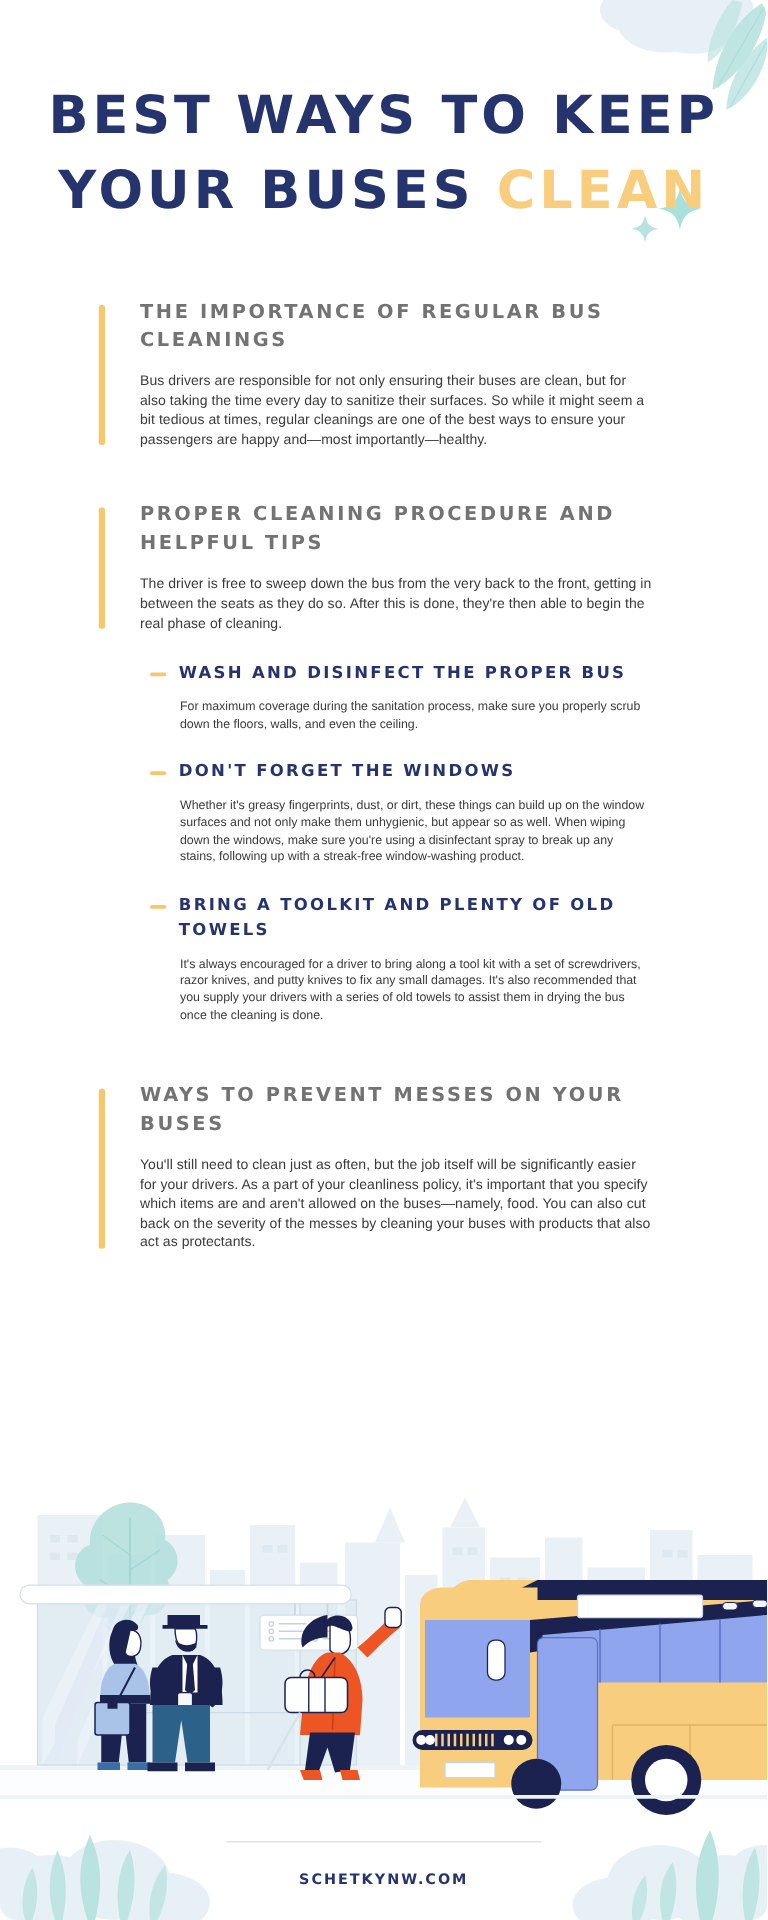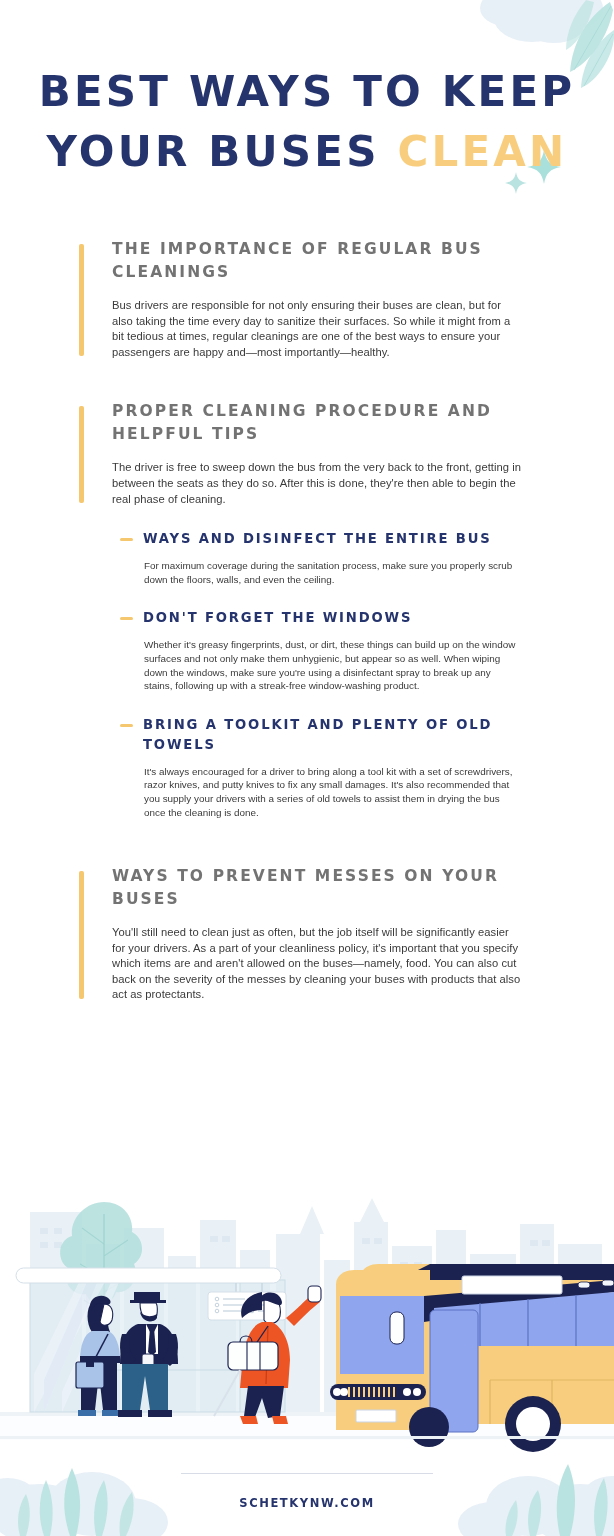--- a/index.html
+++ b/index.html
@@ -12,20 +12,21 @@
     position: relative;
     overflow: hidden;
   }
 
   .page {
     position: relative;
     width: 614px;
     height: 1536px;
     background: #ffffff;
     overflow: hidden;
+    border-radius: 13px;
   }
 
   
   .deco-top {
     position: absolute;
     top: 0; right: 0;
     width: 200px; height: 200px;
     pointer-events: none;
   }
   .deco-bottom {
@@ -205,35 +206,35 @@
     <svg width="22" height="22" viewBox="0 0 22 22">
       <path d="M11 0 C12.3 7 14.9 9.7 22 11 C14.9 12.3 12.3 14.9 11 22 C9.7 14.9 7.1 12.3 0 11 C7.1 9.7 9.7 7 11 0 Z" fill="#B9E3E0"></path>
     </svg>
   </div>
 
   <div class="content">
 
     <div class="section" style="margin-bottom:40px;">
       <div class="bar"></div>
       <h2>THE IMPORTANCE OF REGULAR BUS CLEANINGS</h2>
-      <p>Bus drivers are responsible for not only ensuring their buses are clean, but for also taking the time every day to sanitize their surfaces. So while it might from a bit tedious at times, regular cleanings are one of the best ways to ensure your passengers are happy and—most importantly—healthy.</p>
+      <p>Bus drivers are responsible for not only ensuring their buses are clean, but for also taking the time every day to sanitize their surfaces. So while it might seem a bit tedious at times, regular cleanings are one of the best ways to ensure your passengers are happy and—most importantly—healthy.</p>
     </div>
 
     <div class="section" style="margin-bottom:22px;">
       <div class="bar"></div>
       <h2>PROPER CLEANING PROCEDURE AND HELPFUL TIPS</h2>
       <p>The driver is free to sweep down the bus from the very back to the front, getting in between the seats as they do so. After this is done, they're then able to begin the real phase of cleaning.</p>
     </div>
 
     <div class="subitems">
 
 
       <div class="subitem">
         <div class="dash"></div>
-        <h3>WAYS AND DISINFECT THE ENTIRE BUS</h3>
+        <h3>WASH AND DISINFECT THE PROPER BUS</h3>
         <p class="body-indent">For maximum coverage during the sanitation process, make sure you properly scrub down the floors, walls, and even the ceiling.</p>
       </div>
 
       <div class="subitem">
         <div class="dash"></div>
         <h3>DON'T FORGET THE WINDOWS</h3>
         <p class="body-indent">Whether it's greasy fingerprints, dust, or dirt, these things can build up on the window surfaces and not only make them unhygienic, but appear so as well. When wiping down the windows, make sure you're using a disinfectant spray to break up any stains, following up with a streak-free window-washing product.</p>
       </div>
 
       <div class="subitem" style="margin-bottom:46px;">

